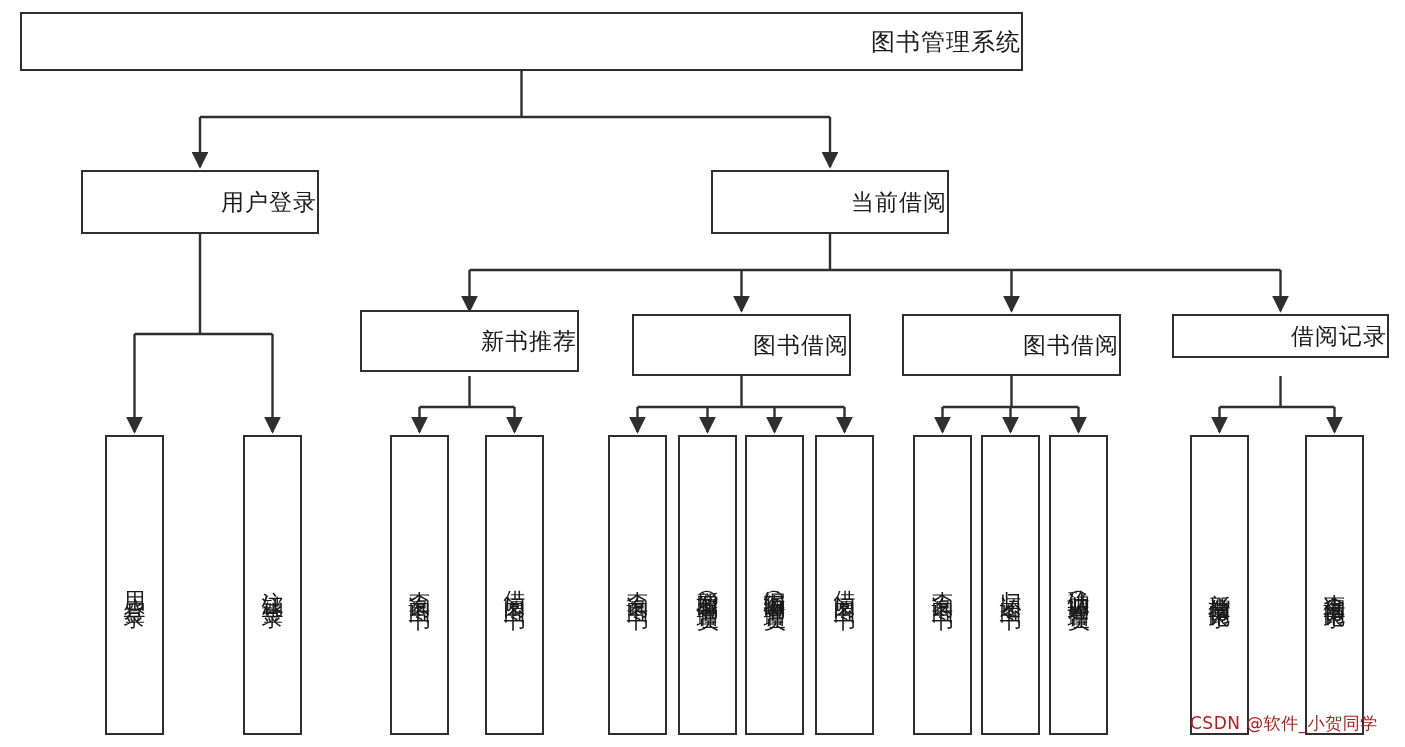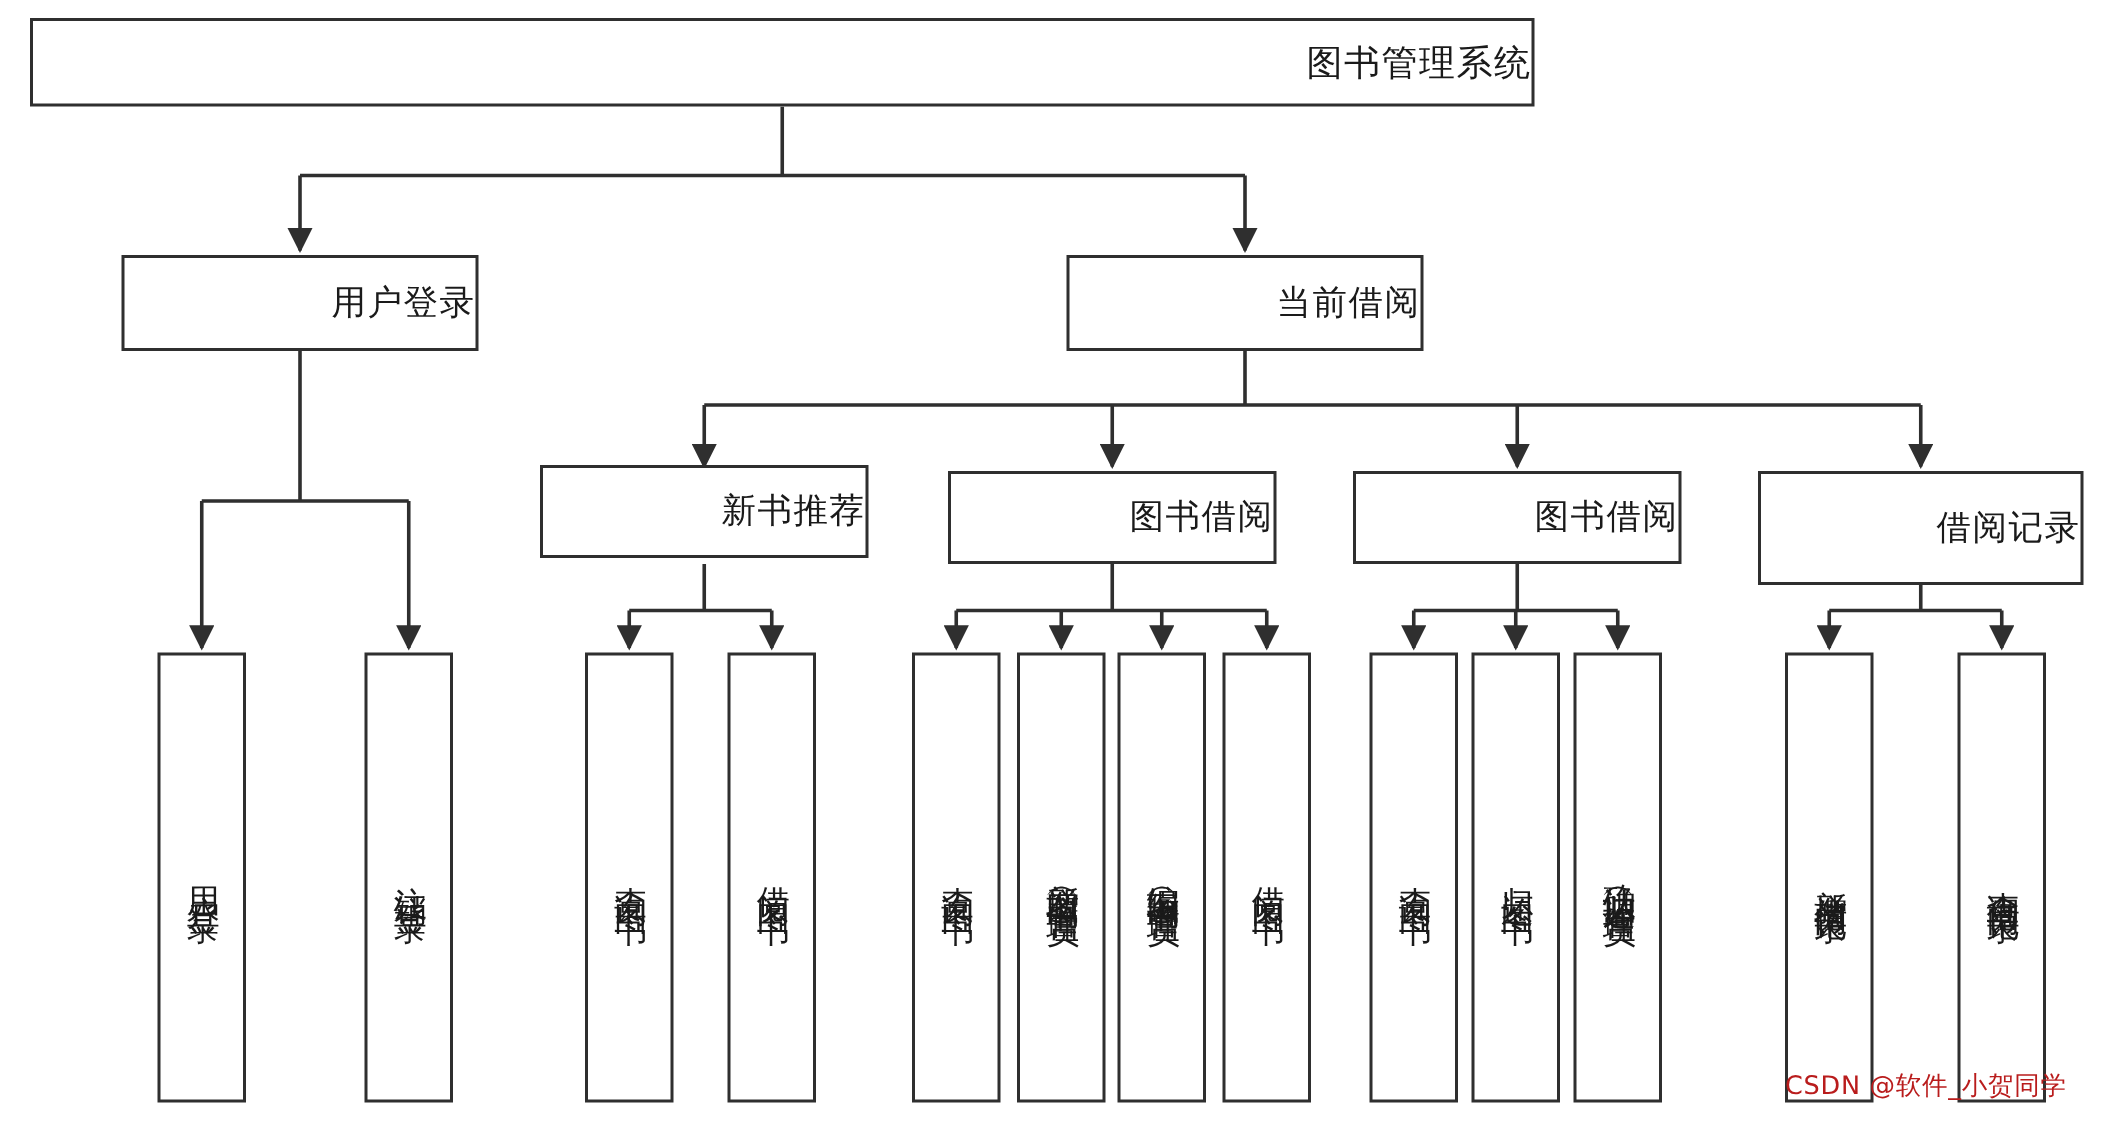--- a/index.html
+++ b/index.html
@@ -131,21 +131,21 @@
 
   <div class="node horiz" style="left:360px; top:310px; width:219px; height:62px;">
     <span class="lbl">新书推荐</span>
   </div>
   <div class="node horiz" style="left:632px; top:314px; width:219px; height:62px;">
     <span class="lbl">图书借阅</span>
   </div>
   <div class="node horiz" style="left:902px; top:314px; width:219px; height:62px;">
     <span class="lbl">图书借阅</span>
   </div>
-  <div class="node horiz" style="left:1172px; top:314px; width:217px; height:76px;">
+  <div class="node horiz" style="left:1172px; top:314px; width:217px; height:44px;">
     <span class="lbl">借阅记录</span>
   </div>
 
   <div class="node vert" style="left:105px; top:435px; width:59px; height:300px;">
     <span class="lbl">用户登录</span>
   </div>
   <div class="node vert" style="left:243px; top:435px; width:59px; height:300px;">
     <span class="lbl">注销登录</span>
   </div>
 

